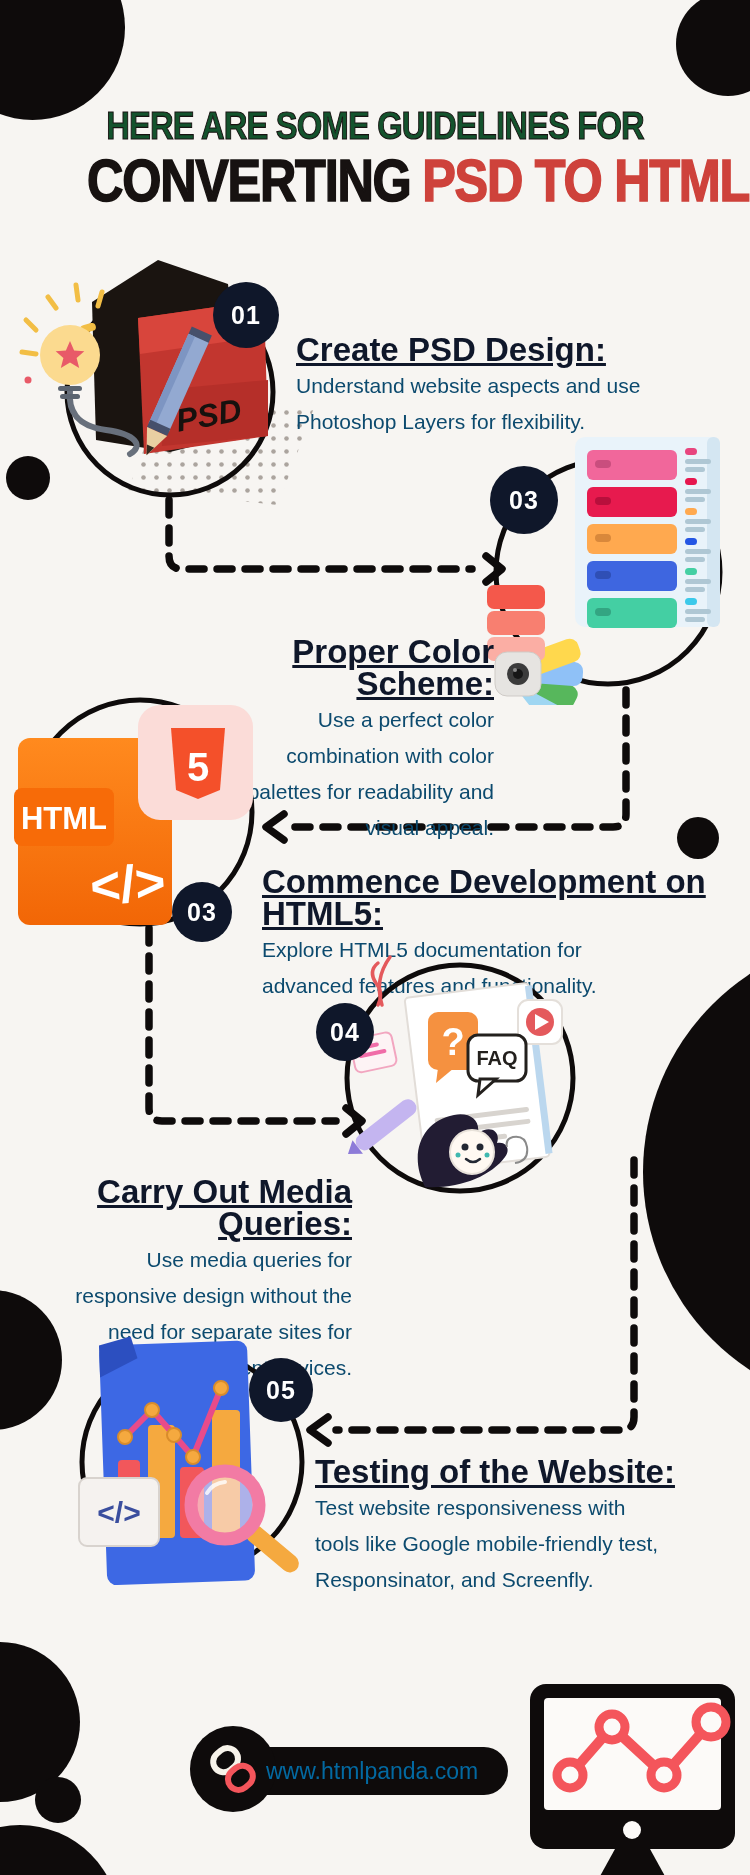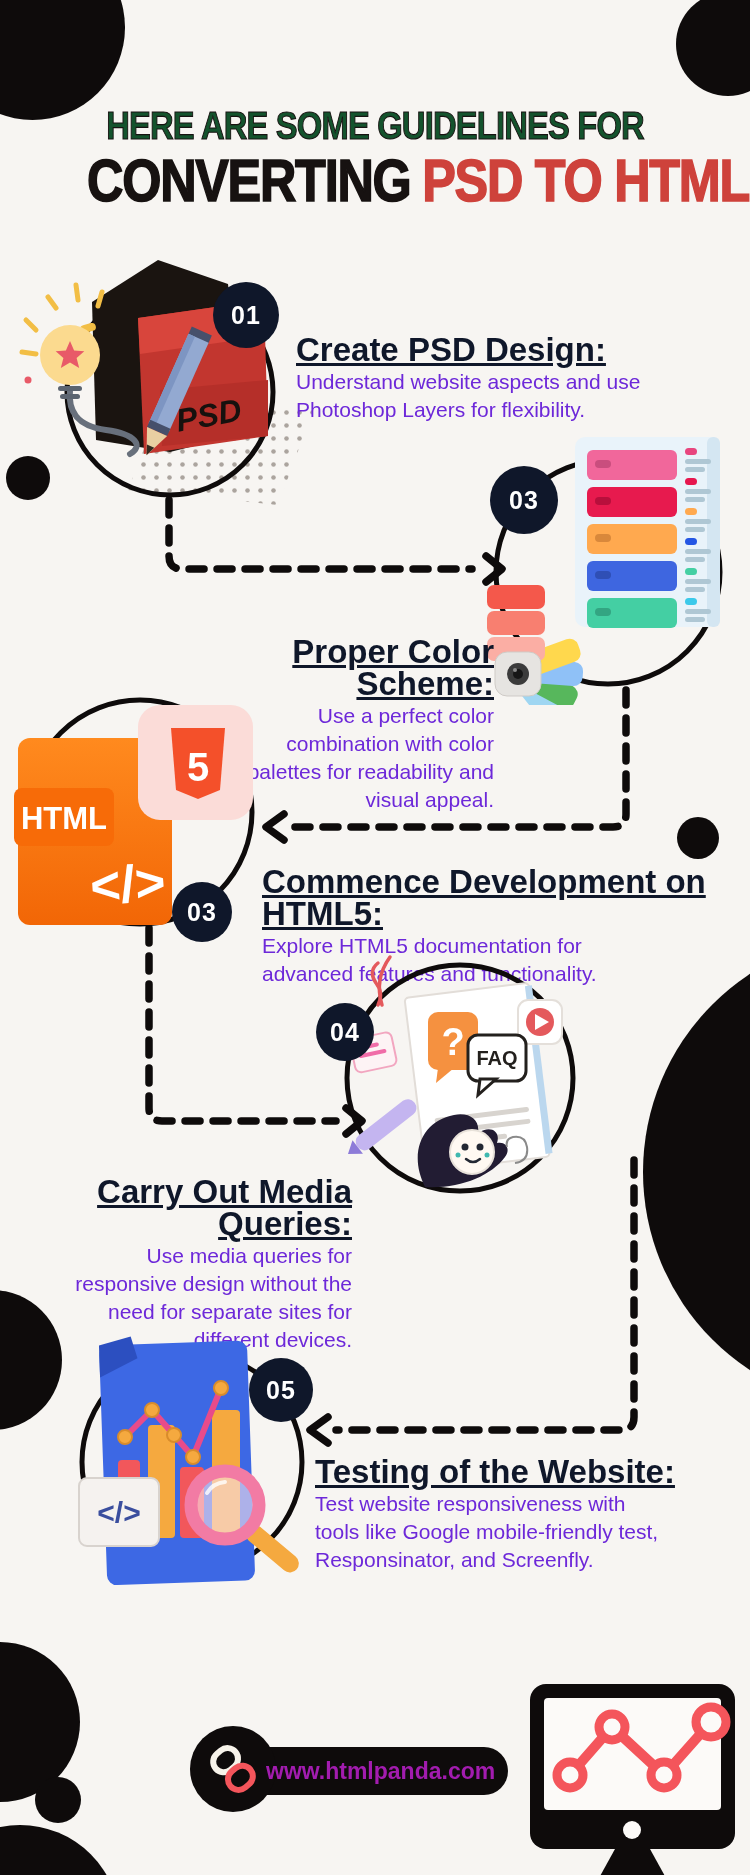--- a/index.html
+++ b/index.html
@@ -22,21 +22,21 @@
     font-size:60px;font-weight:700;color:#171211;letter-spacing:-1.5px;margin-left:24px;
     -webkit-text-stroke:1.6px currentColor;
   }
   .title-red{color:#CE423B;-webkit-text-stroke:1.6px #CE423B;}
   .title-black{margin-right:14px;}
   
   .step-text h3{
     margin:0;font-size:33px;line-height:32px;font-weight:700;color:#0f172a;text-decoration:underline;
   }
   .step-text p{
-    margin:2px 0 0 0;font-size:21px;line-height:28px;color:#6d28d9;
+    margin:2px 0 0 0;font-size:21px;line-height:36px;color:#0c4a6e;
     white-space:pre-line;
   }
   .align-right{text-align:right;margin-top:36px;}
   
   .badge{
     position:absolute;background:#0f172a;border-radius:50%;
     color:#FFFFFF;font-weight:700;display:flex;align-items:center;justify-content:center;
     font-size:25px;letter-spacing:1px;
   }
   
@@ -45,21 +45,21 @@
   .pill-bar{
     position:absolute;left:228px;top:1747px;width:280px;height:48px;
     background:#0E0B0B;border-radius:24px;
   }
   .pill-circle{
     position:absolute;left:190px;top:1726px;width:86px;height:86px;
     background:#0E0B0B;border-radius:50%;
   }
   .pill-text{
     position:absolute;left:266px;top:1747px;width:236px;height:48px;
-    color:#a21caf;font-size:23px;font-weight:700;line-height:48px;
+    color:#0369a1;font-size:23px;font-weight:400;line-height:48px;
     white-space:nowrap;
   }
 </style>
 </head>
 <body>
 
 <div id="canvas">
 
   <div class="blob" style="left:-60px;top:-65px;width:185px;height:185px;"></div>
   <div class="blob" style="left:676px;top:-8px;width:104px;height:104px;"></div>

